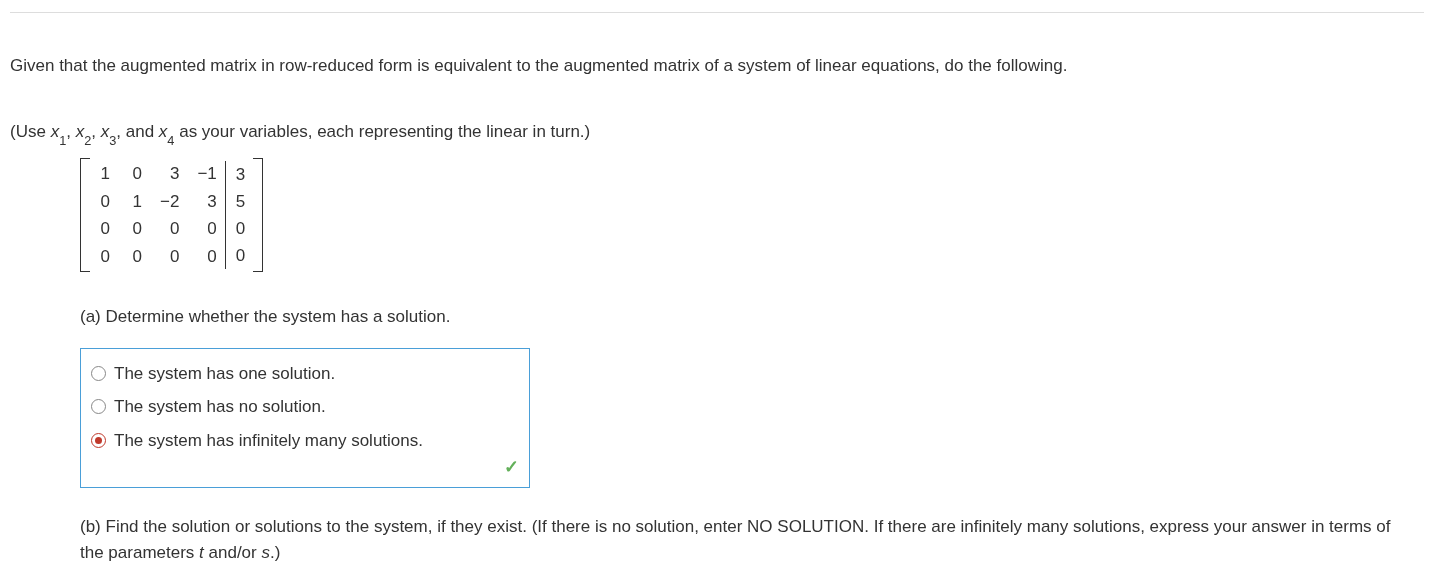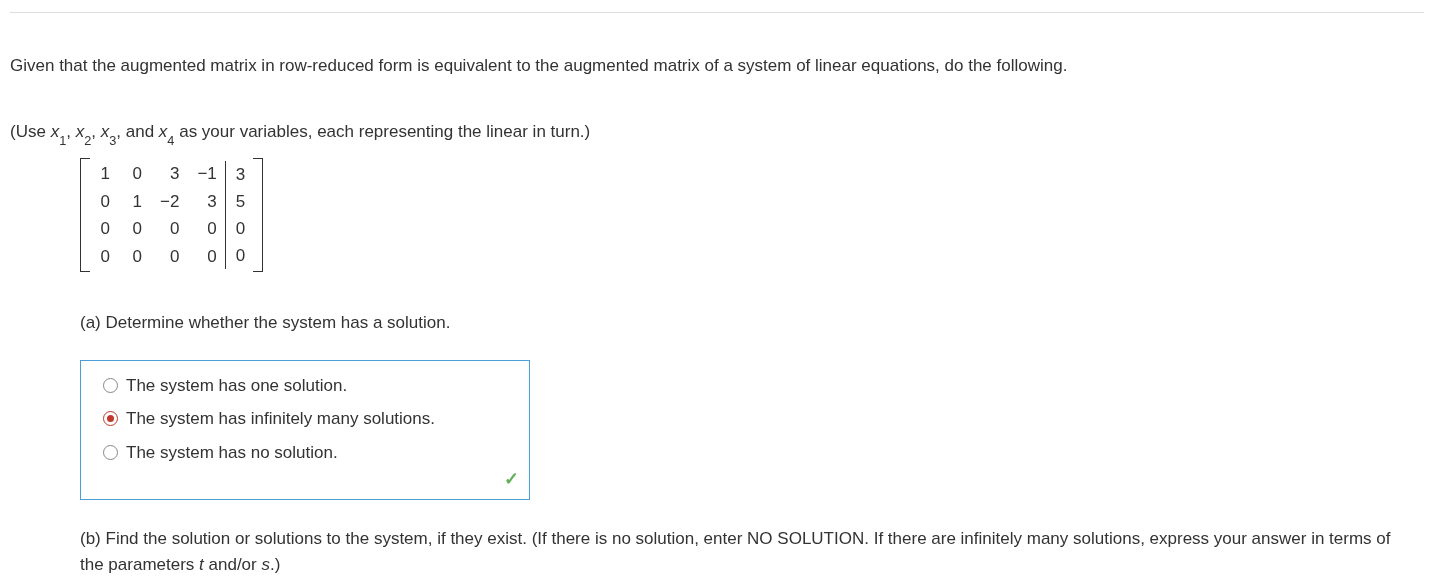--- a/index.html
+++ b/index.html
@@ -40,24 +40,24 @@
   .matrix span { text-align: right; min-width: 14px; }
   .aug-bar { width: 0; border-left: 1.5px solid #333; margin: 3px 2px; }
   .aug-col {
     display: flex;
     flex-direction: column;
     justify-content: space-around;
     padding: 3px 8px;
     font-size: 17px;
   }
   .aug-col span { text-align: right; }
-  .part-label { margin: 24px 0; }
+  .part-label { margin: 18px 0; }
   .answer-box {
     border: 1px solid #4a9fd8;
-    padding: 8px 10px 30px 22px;
+    padding: 8px 10px 30px 10px;
     width: 450px;
     position: relative;
     margin-bottom: 26px;
   }
   .radio-row {
     display: flex;
     align-items: center;
     gap: 8px;
     padding: 4px 0;
     cursor: pointer;
@@ -155,26 +155,26 @@
 
   <div class="part-label">(a) Determine whether the system has a solution.</div>
 
   <div class="answer-box">
     <div id="radios">
         <div class="radio-row">
           <span class="radio"></span>
           <span>The system has one solution.</span>
         </div>
         <div class="radio-row">
+          <span class="radio"></span>
+          <span>The system has no solution.</span>
+        </div>
+        <div class="radio-row">
           <span class="radio selected"></span>
           <span>The system has infinitely many solutions.</span>
-        </div>
-        <div class="radio-row">
-          <span class="radio"></span>
-          <span>The system has no solution.</span>
         </div>
       </div>
     <span class="check-icon">✓</span>
   </div>
 
   <div class="part-b-text">
     <span>(b) Find the solution or solutions to the system, if they exist. (If there is no solution, enter NO SOLUTION. If there are infinitely many solutions, express your answer in terms of the parameters </span><span class="italic">t</span><span> and/or </span><span class="italic">s</span><span>.)</span>
   </div>
 
   <div class="answer-line">

